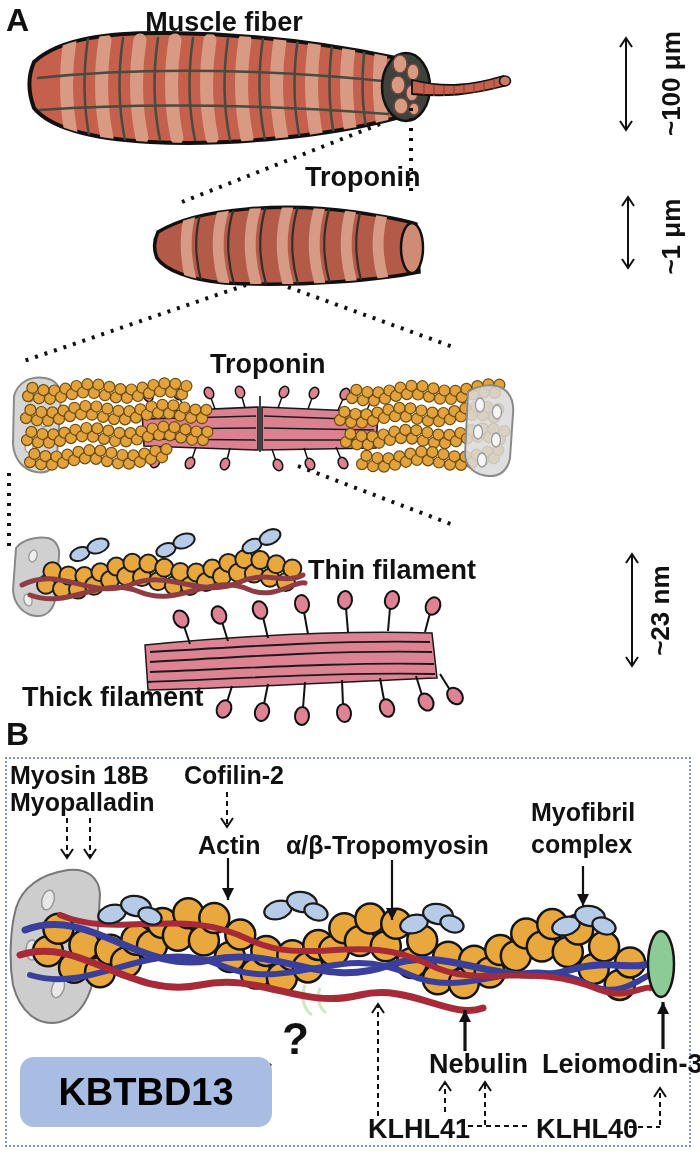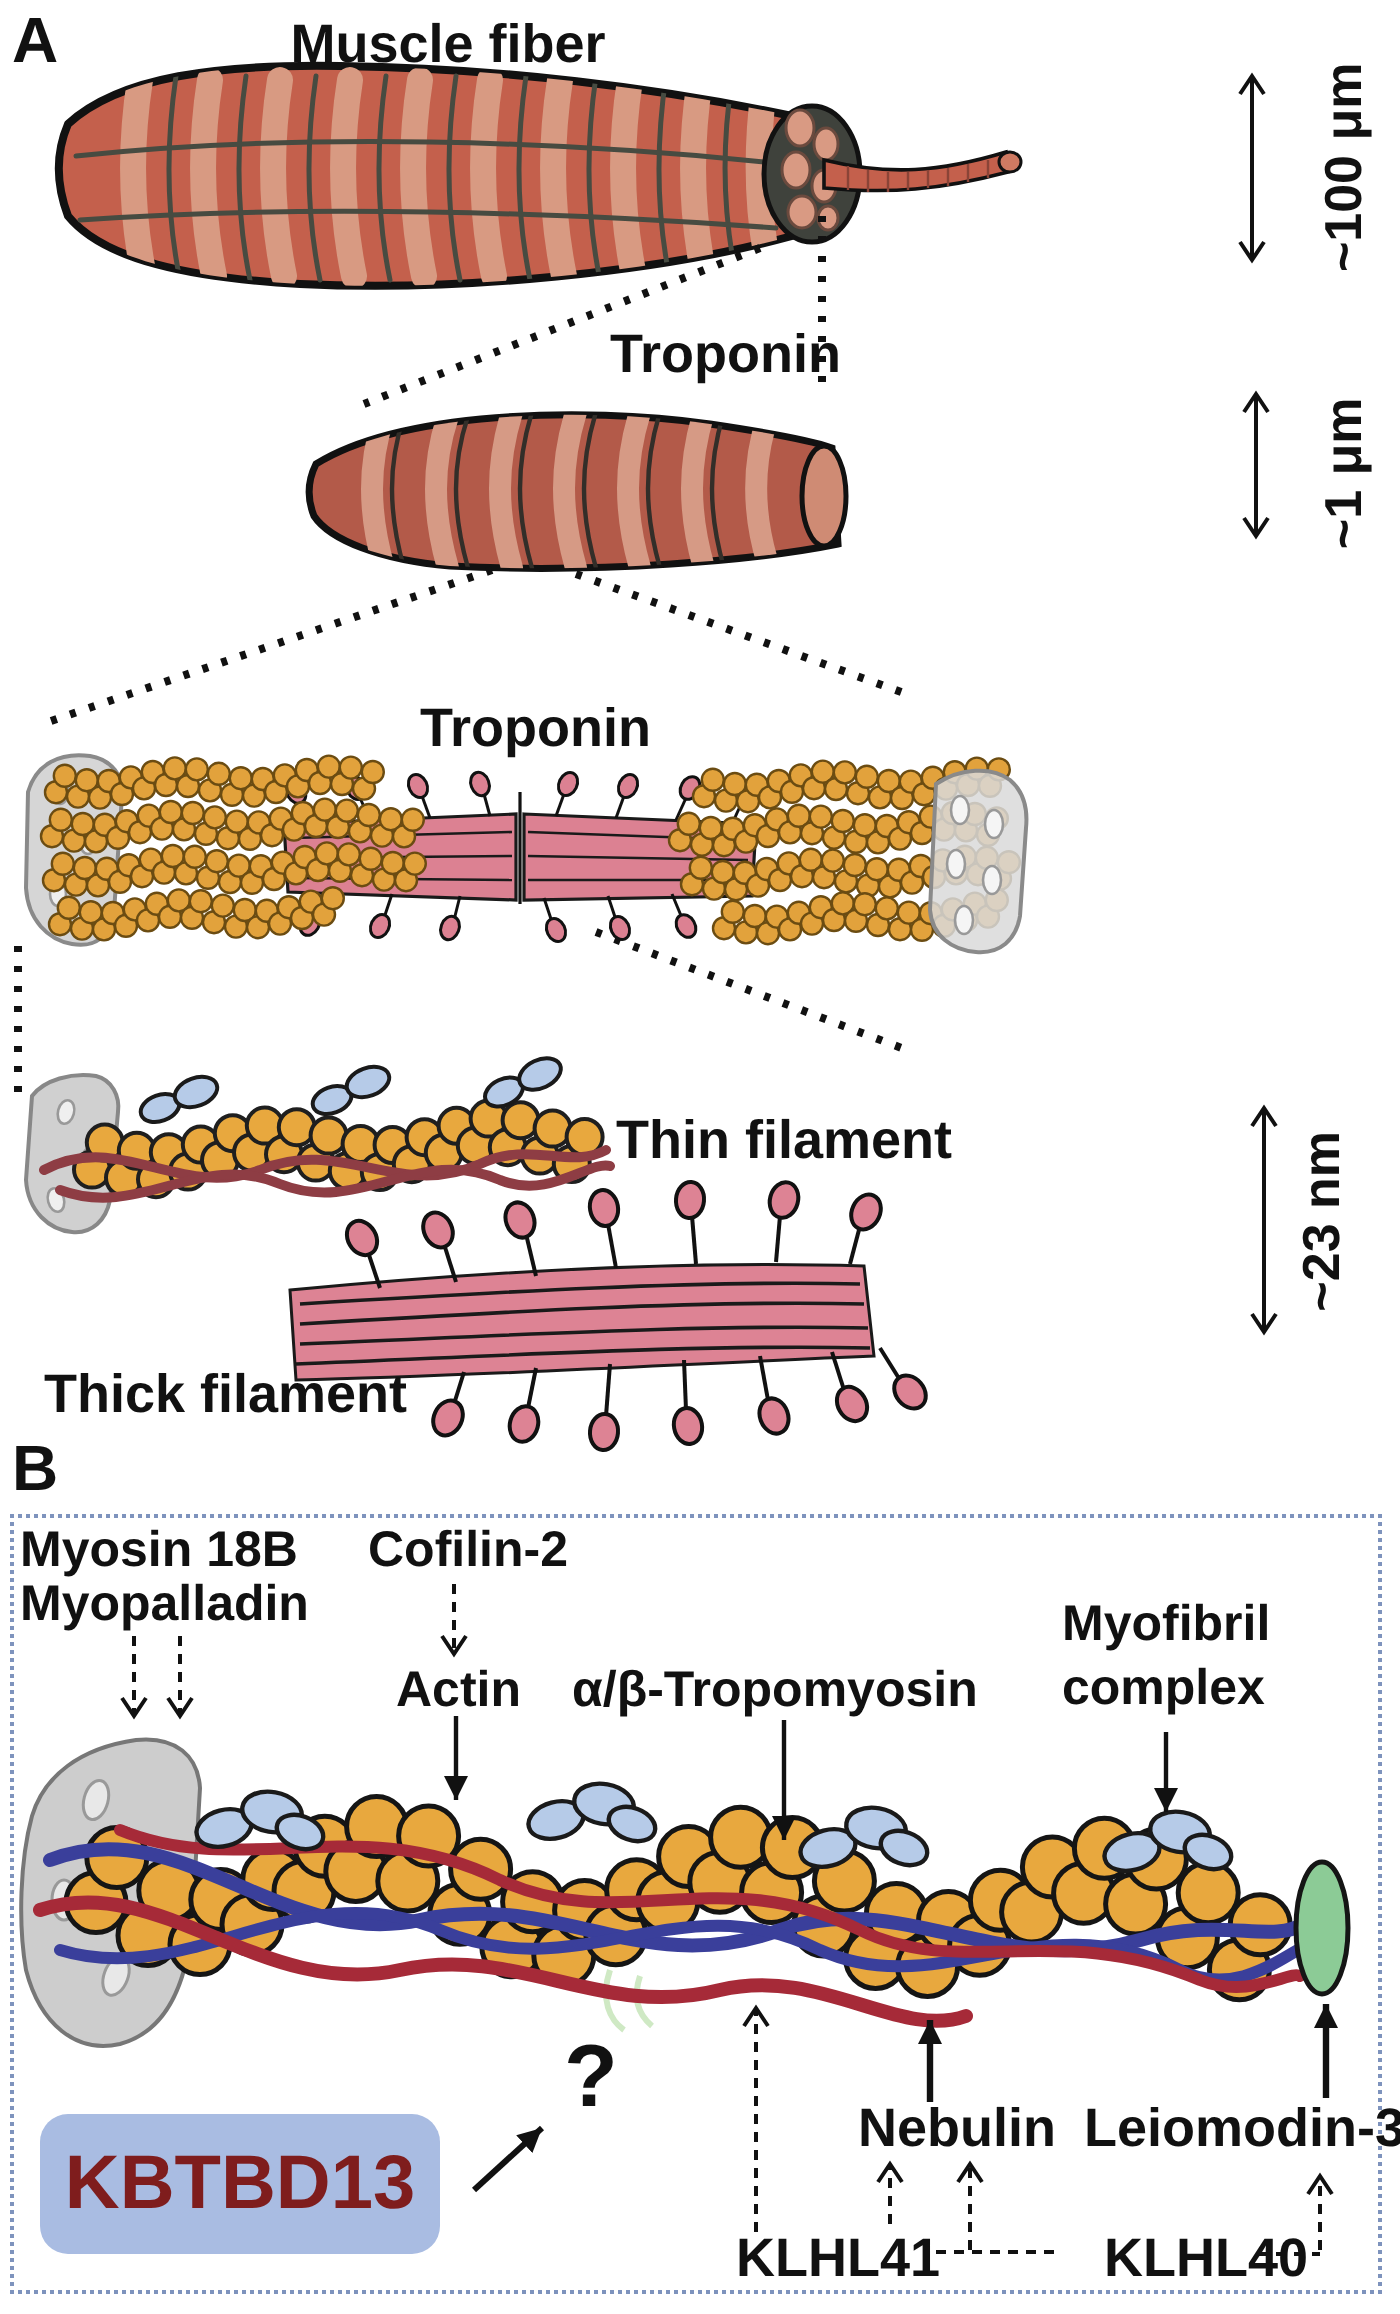--- a/index.html
+++ b/index.html
@@ -7,23 +7,23 @@
           font-family:"Liberation Sans",sans-serif;color:#111;}
   svg.art{position:absolute;left:0;top:0;}
   .lbl{position:absolute;font-weight:700;color:#111;line-height:1.05;white-space:nowrap;}
   .panel-letter{font-size:32px;}
   .big{font-size:27px;}
   .mid{font-size:25px;}
   .rot{transform:rotate(-90deg);text-align:center;font-size:26px;}
   .qmark{font-size:44px;}
   .panelb-box{position:absolute;left:5px;top:757px;width:686px;height:390px;
               border:2px dotted #7e93bd;box-sizing:border-box;}
-  .kbtbd-box{position:absolute;left:20px;top:1057px;width:200px;height:70px;
+  .kbtbd-box{position:absolute;left:20px;top:1057px;width:252px;height:70px;
              background:#a9bce2;border-radius:14px;display:flex;align-items:center;
-             justify-content:center;font-size:38px;font-weight:600;color:#7f1d1d;}
+             justify-content:center;font-size:38px;font-weight:600;color:#000000;}
   .center{text-align:center;}
 </style>
 </head>
 <body>
 
 <div class="figure">
 
   <svg class="art" width="700" height="1157" viewBox="0 0 700 1157">
     <defs>
       <marker id="mTri" markerUnits="userSpaceOnUse" markerWidth="14" markerHeight="12" refX="12" refY="6" orient="auto" orient-start="auto">
@@ -673,14 +673,14 @@
     <div class="lbl mid" style="left:531px;top:799px;">Myofibril</div>
     <div class="lbl mid" style="left:531px;top:831px;">complex</div>
   </div>
   <div class="lbl qmark" style="left:282px;top:1016px;">?</div>
   <div class="kbtbd-box">
     <span>KBTBD13</span>
   </div>
   <div class="lbl big" style="left:429px;top:1050px;">Nebulin</div>
   <div class="lbl big" style="left:542px;top:1050px;">Leiomodin-3</div>
   <div class="lbl big" style="left:368px;top:1115px;">KLHL41</div>
-  <div class="lbl big" style="left:536px;top:1115px;margin-left:16px;">KLHL40</div>
+  <div class="lbl big" style="left:536px;top:1115px;">KLHL40</div>
 </div>
 
 </body></html>

